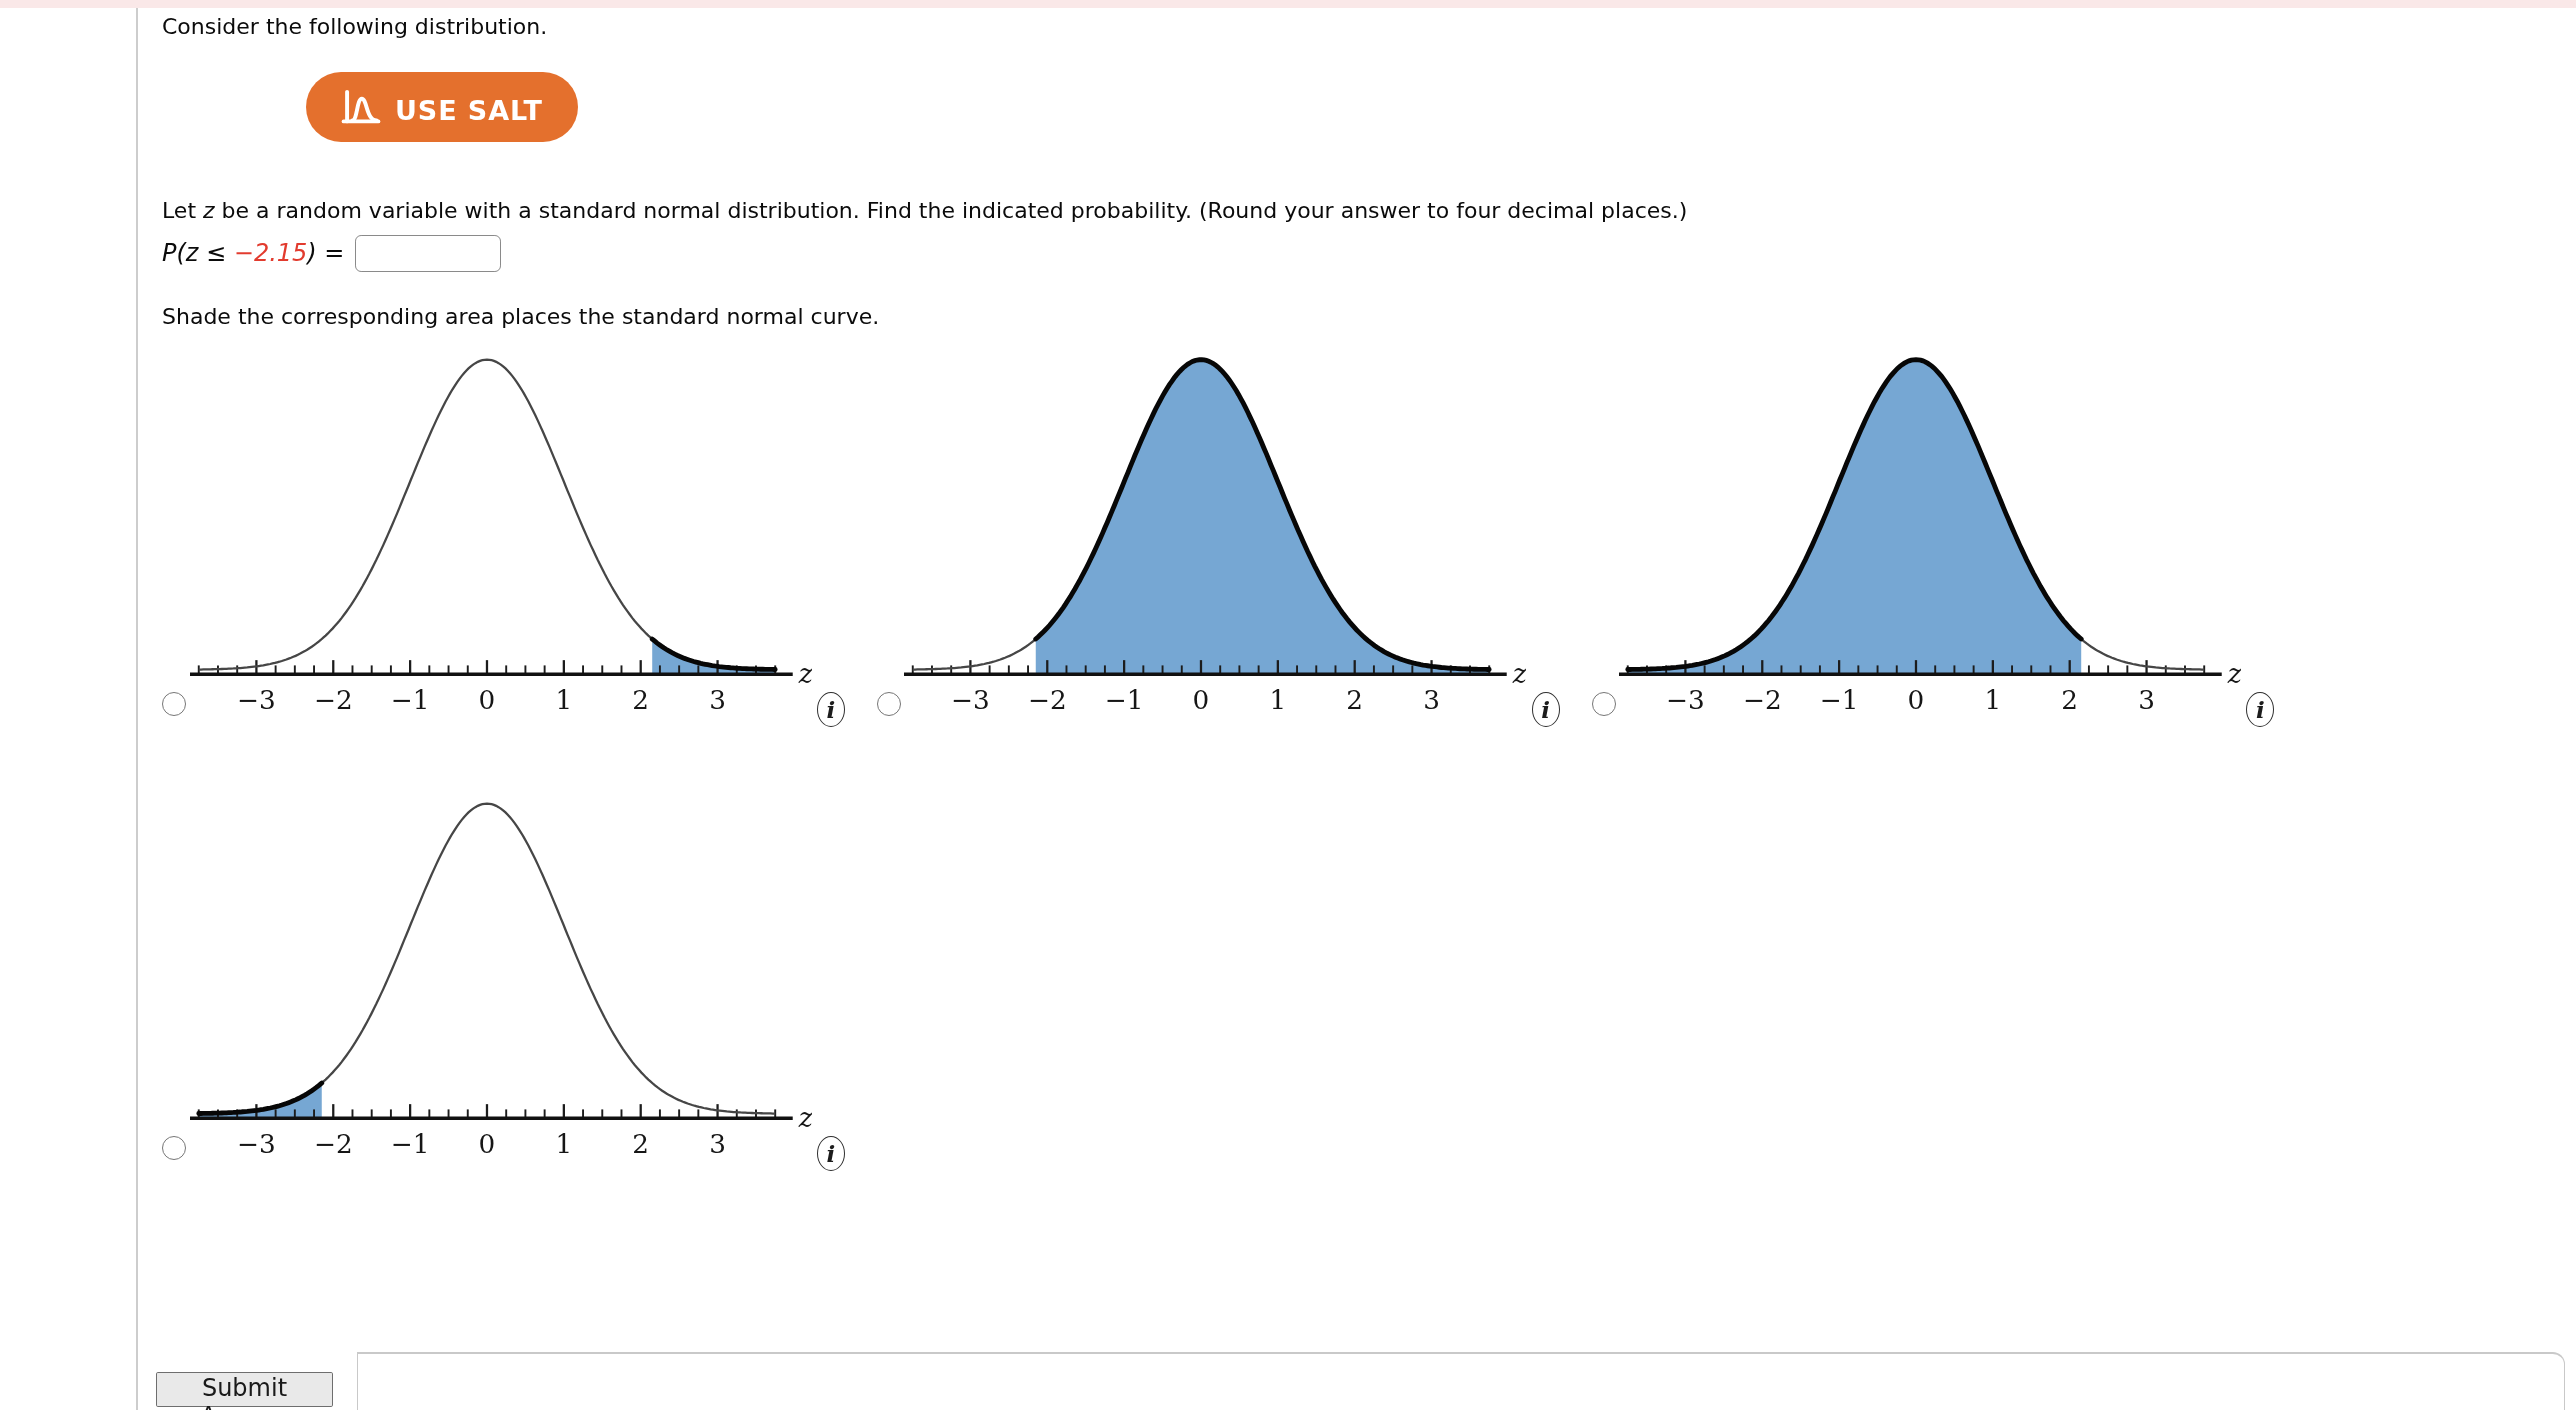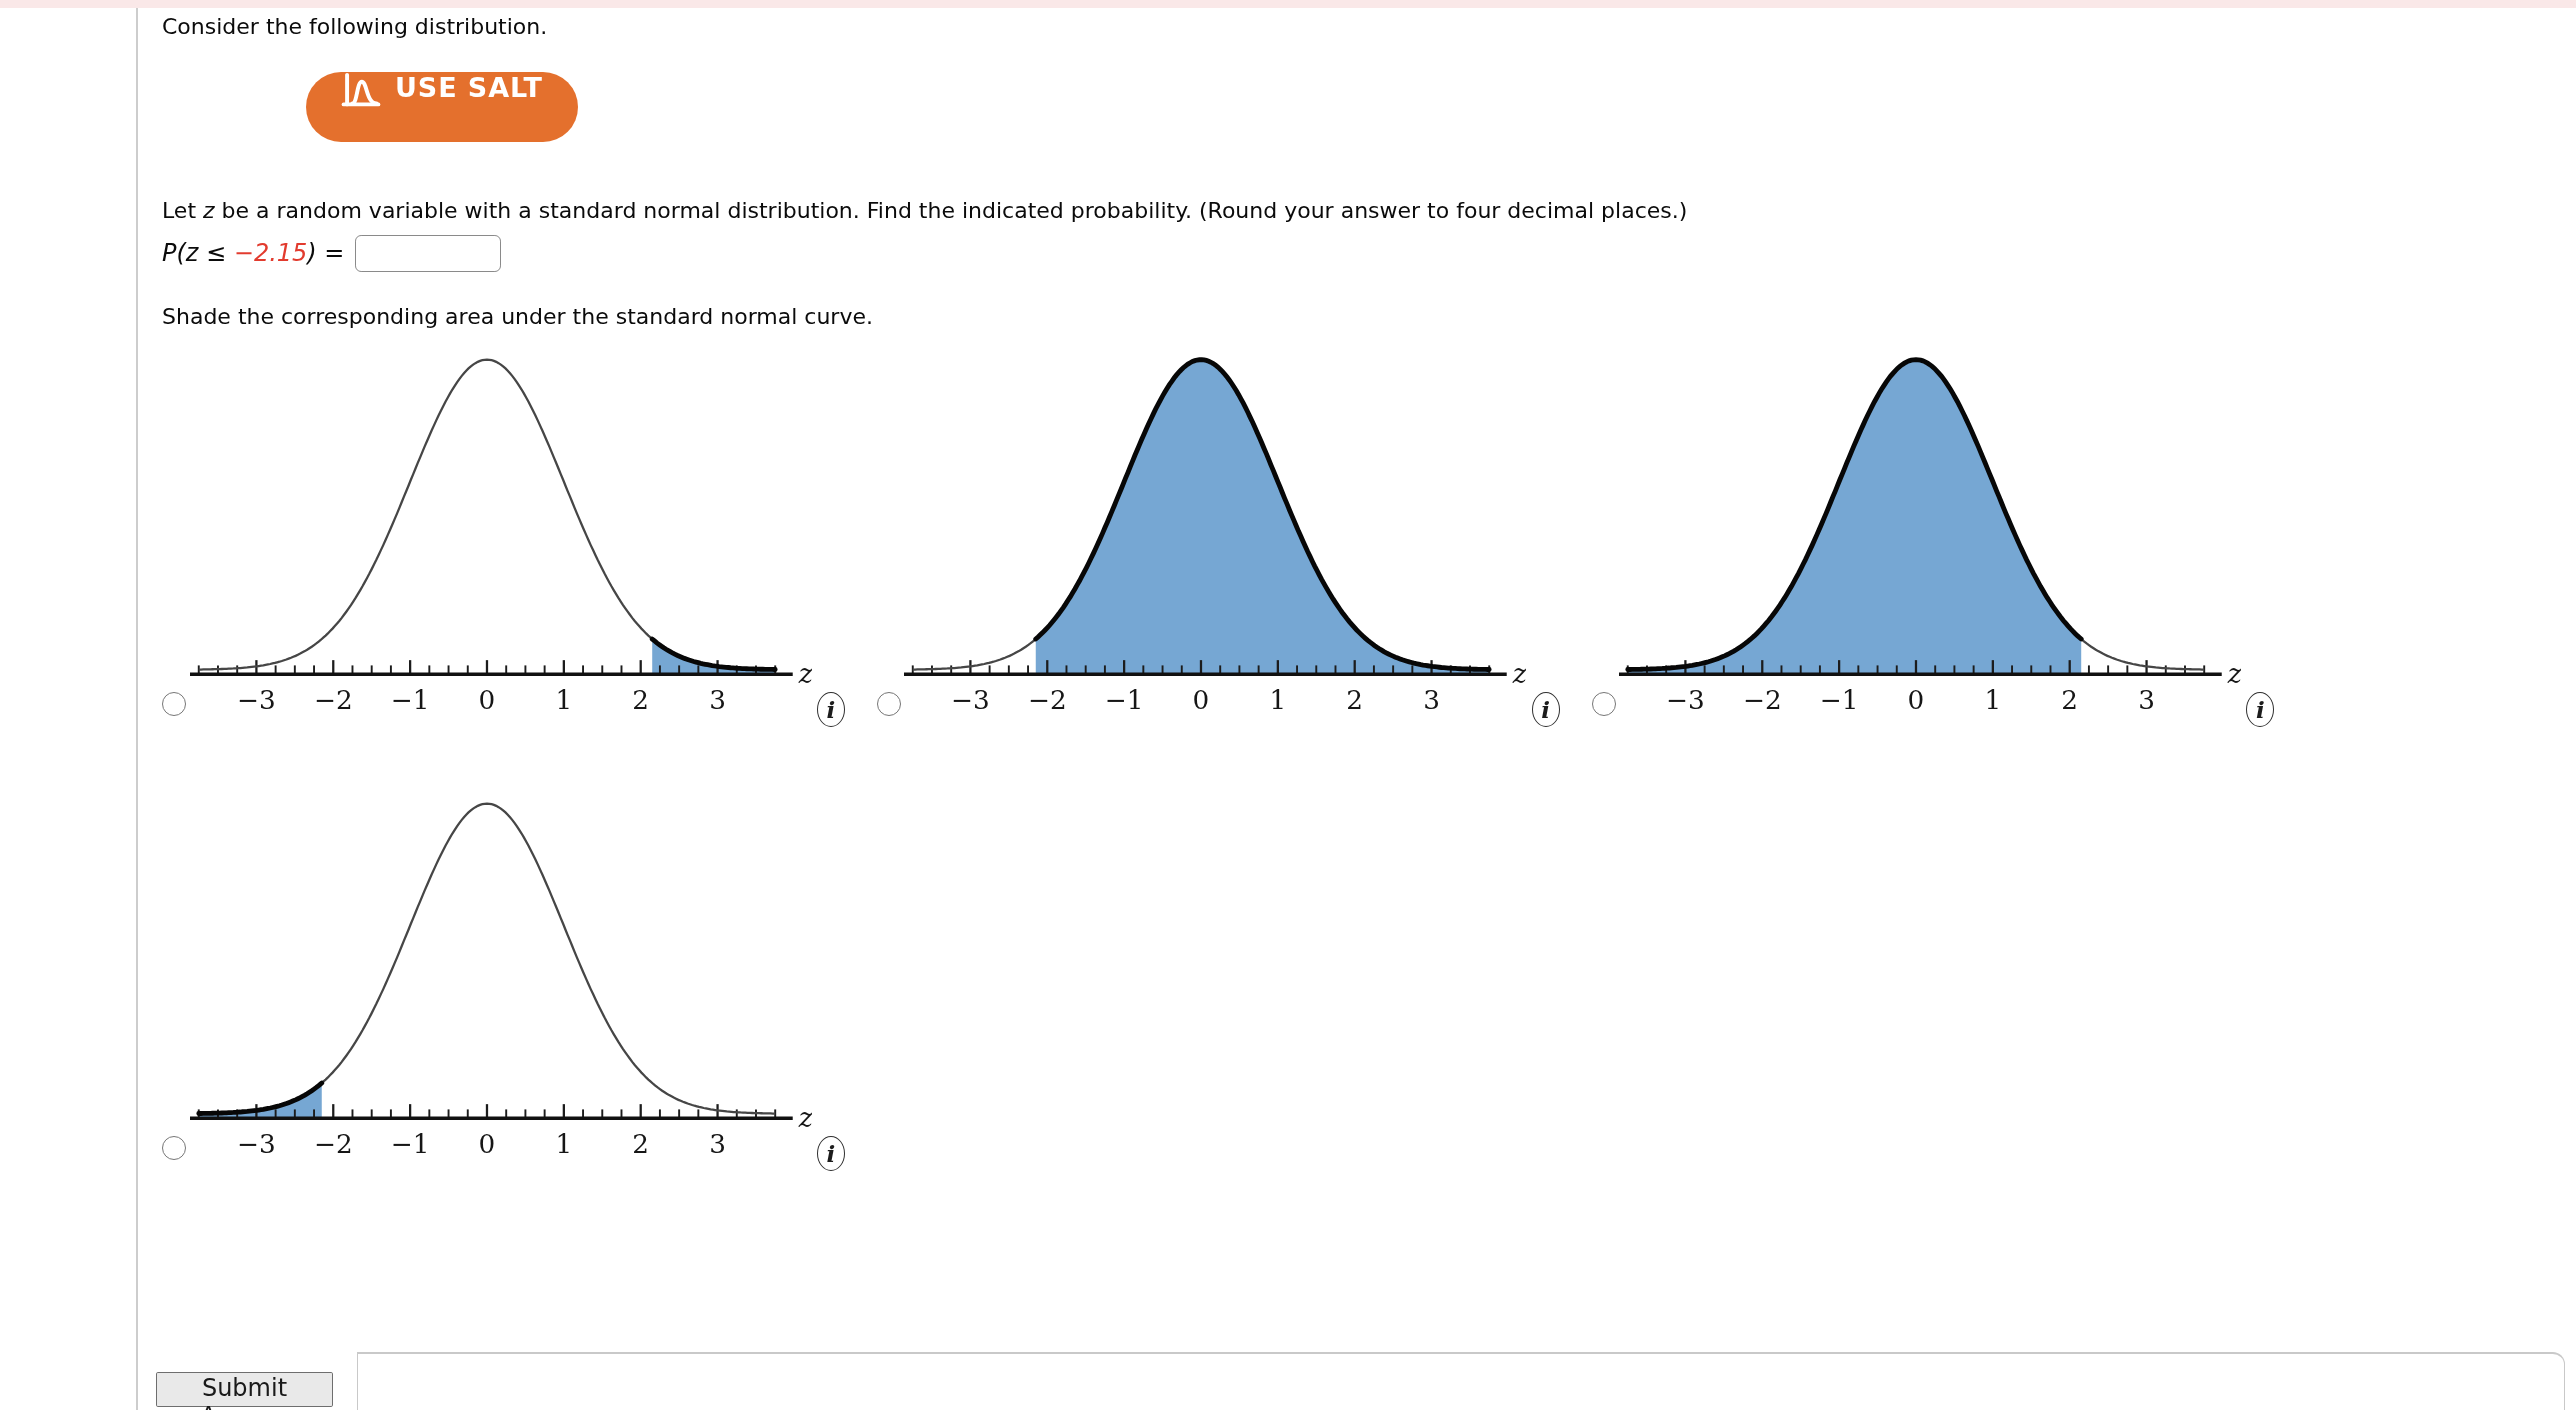--- a/index.html
+++ b/index.html
@@ -8,23 +8,23 @@
     font-family:"DejaVu Sans","Liberation Sans",sans-serif;color:#0b0b0b;
     overflow:hidden;
   }
   .top-bar{position:absolute;left:0;top:0;width:2576px;height:8px;background:#fae8e8;}
   .left-divider{position:absolute;left:136px;top:8px;width:1.8px;height:1403px;background:#cdcdcd;}
   .content{position:absolute;left:162px;top:14px;width:2383px;}
   .intro{font-size:22px;line-height:26px;margin:0;}
   .math-line{margin:33px 0 0 138px;font-size:24px;font-style:italic;}
   .red{color:#e23b2e;}
   .salt-btn{
-    margin:32px 0 0 144px;display:inline-flex;align-items:flex-start;gap:14px;
+    margin:32px 0 0 144px;display:inline-flex;align-items:flex-end;gap:14px;
     background:#e4702d;color:#fff;border:none;border-radius:37px;
-    padding:0 35px;height:70px;font-size:27px;font-weight:bold;letter-spacing:0.9px;
+    padding:16px 35px;height:70px;font-size:27px;font-weight:bold;letter-spacing:0.9px;
     font-family:"DejaVu Sans","Liberation Sans",sans-serif;cursor:pointer;
   }
   .instruction{margin:56px 0 0 0;font-size:22px;line-height:26px;}
   .answer-line{margin:10.5px 0 0 0;font-size:24px;display:flex;align-items:center;}
   .answer-line .math{font-style:italic;}
   .answer-input{
     width:130px;height:35px;margin-left:10.5px;border:1.8px solid #8a8a8a;border-radius:6.1px;
     font-size:22px;padding:0 7px;outline:none;
   }
   .shade-prompt{margin:32px 0 0 0;font-size:22px;}
@@ -76,21 +76,21 @@
     <span>USE SALT</span>
   </button>
 
   <p class="instruction"><span>Let </span><i>z</i><span> be a random variable with a standard normal distribution. Find the indicated probability. (Round your answer to four decimal places.)</span></p>
 
   <div class="answer-line">
     <span class="math"><span>P(z ≤ </span><span class="red">−2.15</span><span>) = </span></span>
     <input class="answer-input" type="text" value="" style="">
   </div>
 
-  <p class="shade-prompt">Shade the corresponding area under the standard normal curve.</p>
+  <p class="shade-prompt">Shade the corresponding area places the standard normal curve.</p>
 
   <div class="options-row">
     <div class="option">
       <span class="radio" role="radio" aria-checked="false"></span>
       <div class="graph"><svg viewBox="0 0 710 440" width="622" height="386">
             <polygon points="527.6,372 527.6,331.9 530.3,334.1 532.9,336.2 535.5,338.2 538.2,340.1 540.8,341.9 543.4,343.6 546.1,345.1 548.7,346.6 551.3,348.1 553.9,349.4 556.6,350.7 559.2,351.8 561.8,352.9 564.5,354.0 567.1,354.9 569.7,355.9 572.4,356.7 575.0,357.5 577.6,358.2 580.3,358.9 582.9,359.6 585.5,360.2 588.2,360.7 590.8,361.2 593.4,361.7 596.1,362.2 598.7,362.6 601.3,362.9 604.0,363.3 606.6,363.6 609.2,363.9 611.9,364.2 614.5,364.4 617.1,364.7 619.7,364.9 622.4,365.1 625.0,365.3 627.6,365.4 630.3,365.6 632.9,365.7 635.5,365.8 638.2,365.9 640.8,366.0 643.4,366.1 646.1,366.2 648.7,366.3 651.3,366.4 654.0,366.4 656.6,366.5 659.2,366.5 661.9,366.6 664.5,366.6 667.1,366.7 668.0,366.7 668.0,372" fill="#76a7d3"></polygon>
             <line x1="10" y1="372" x2="10" y2="362" stroke="#1c1c1c" stroke-width="2.2"></line>
             <line x1="31.933333333333334" y1="372" x2="31.933333333333334" y2="362" stroke="#1c1c1c" stroke-width="2.2"></line>
             <line x1="53.86666666666667" y1="372" x2="53.86666666666667" y2="362" stroke="#1c1c1c" stroke-width="2.2"></line>
             <line x1="75.8" y1="372" x2="75.8" y2="356" stroke="#1c1c1c" stroke-width="2.6"></line>

